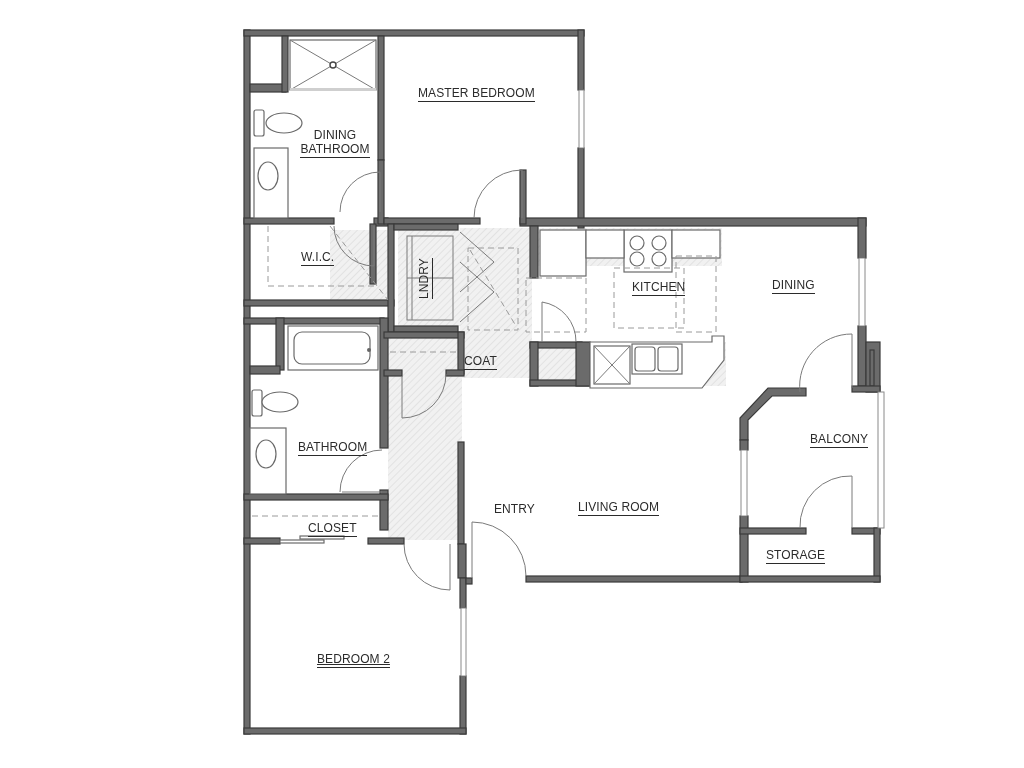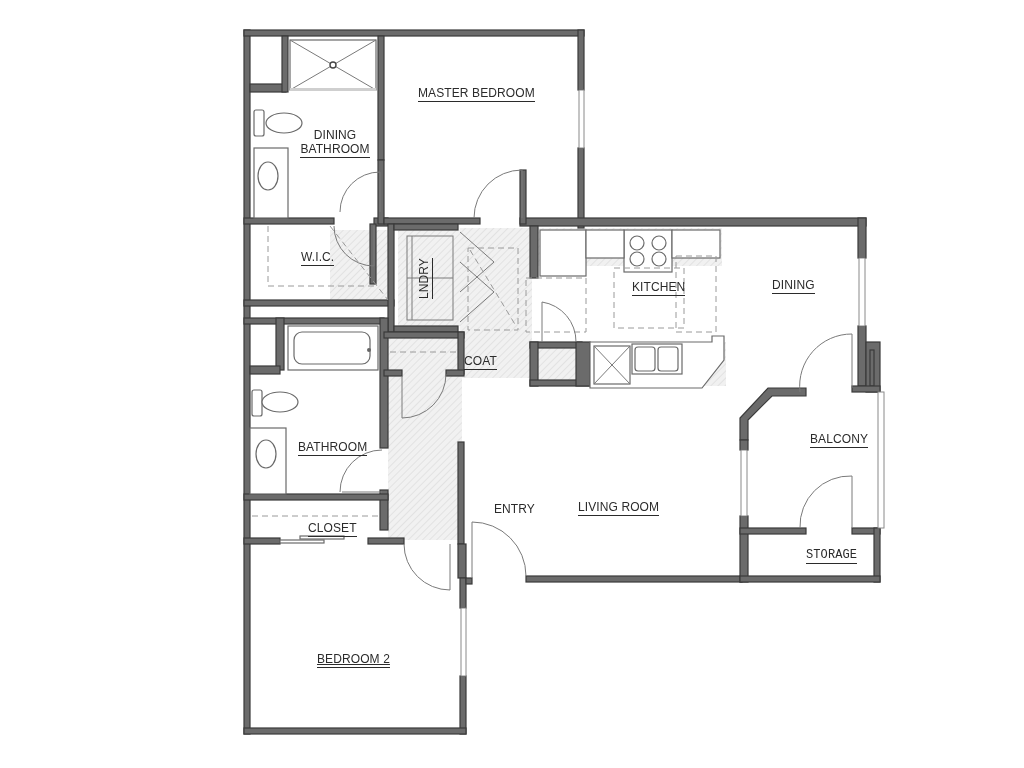--- a/index.html
+++ b/index.html
@@ -249,15 +249,15 @@
 <div class="label" style="left:810px;top:432px;"><span>BALCONY</span></div>
 
 <div class="label" style="left:578px;top:494px;margin-top:6px;"><span>LIVING ROOM</span></div>
 
 <div class="label" style="left:494px;top:502px;">
     <div>ENTRY</div>
   </div>
 
 <div class="label" style="left:288px;top:521px;margin-left:20px;"><span>CLOSET</span></div>
 
-<div class="label" style="left:806px;top:548px;font-family:Liberation Mono, monospace;"><span>STORAGE</span></div>
+<div class="label" style="left:766px;top:548px;"><span>STORAGE</span></div>
 
 <div class="label" style="left:317px;top:652px;text-decoration:underline;"><span>BEDROOM 2</span></div>
 
 </body></html>

